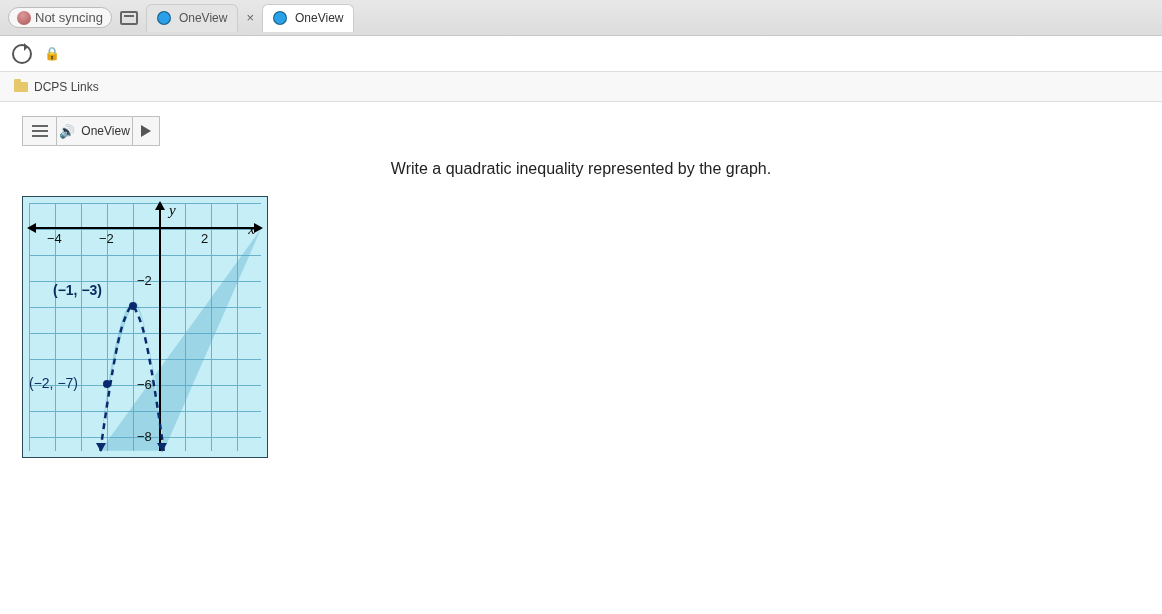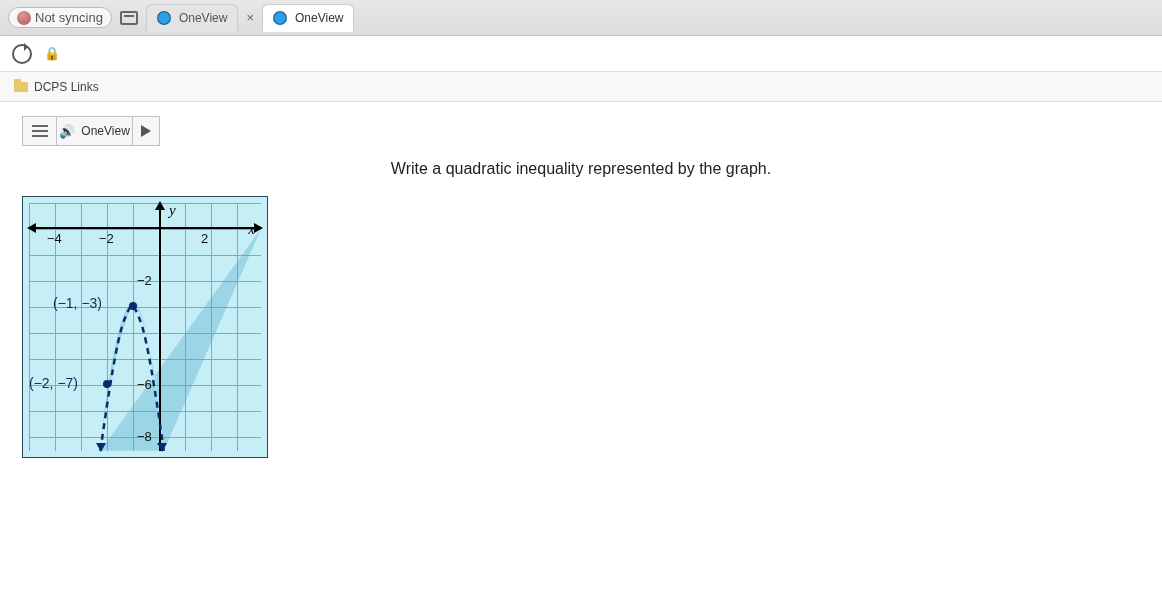--- a/index.html
+++ b/index.html
@@ -153,21 +153,21 @@
   .axis-label.y{left:140px;top:-1px;}
   .axis-label.x{top:18px;right:6px;}
   .tick{position:absolute;font-size:13px;color:#111;}
   .tick.t-n4{left:18px;top:28px;}
   .tick.t-n2{left:70px;top:28px;}
   .tick.t-p2{left:172px;top:28px;}
   .tick.t-yn2{left:108px;top:70px;}
   .tick.t-yn6{left:108px;top:174px;}
   .tick.t-yn8{left:108px;top:226px;}
   .pt-label{position:absolute;font-size:14px;color:#0b2a5c;font-weight:500;white-space:nowrap;}
-  .pt-label.a{left:24px;top:92px;}
+  .pt-label.a{left:24px;top:79px;font-weight:bold;}
   .pt-label.b{left:0px;top:172px;}
   
   .parabola{position:absolute;inset:0;pointer-events:none;}
   .parabola path{stroke:#0a2a6e;stroke-width:2.5;fill:none;stroke-dasharray:6 5;}
   .vertex-dot{position:absolute;width:8px;height:8px;background:#0a2a6e;border-radius:50%;left:100px;top:99px;}
   .pt-dot{position:absolute;width:8px;height:8px;background:#0a2a6e;border-radius:50%;}
   .pt-dot.b{left:74px;top:177px;}
   .curve-arrow{position:absolute;width:0;height:0;border-left:5px solid transparent;border-right:5px solid transparent;border-top:9px solid #0a2a6e;}
   .curve-arrow.l{left:67px;top:240px;}
   .curve-arrow.r{left:128px;top:240px;}

